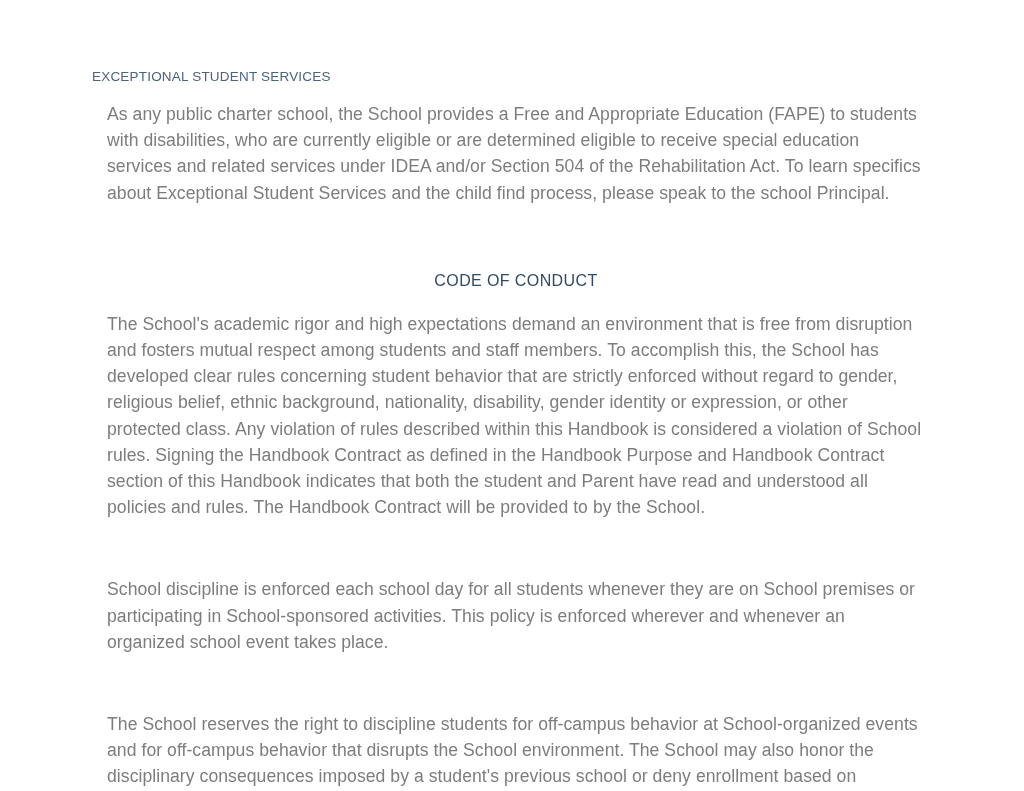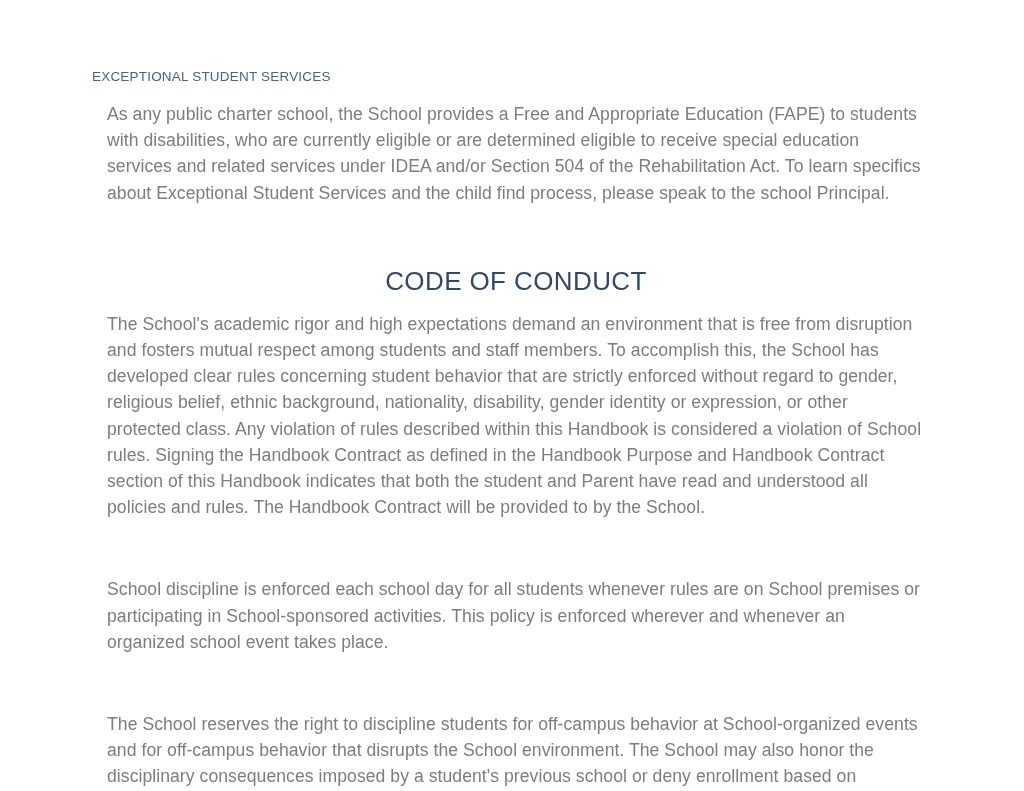--- a/index.html
+++ b/index.html
@@ -47,21 +47,21 @@
     letter-spacing: 0.05px;
     text-align: left;
   }
   .para-gap {
     height: 26px;
   }
   .big-gap {
     height: 45px;
   }
   .doc-heading {
-    font-size: 26px;
+    font-size: 16px;
     line-height: 30px;
     color: #2e4a68;
     text-align: center;
     font-weight: 400;
     letter-spacing: 0.4px;
     margin: 0 0 4px 0;
   }
   .block {
     margin: 0;
   }
@@ -79,21 +79,21 @@
 
     <div class="big-gap"></div>
 
     <div class="block">
       <div class="doc-heading">CODE OF CONDUCT</div>
 
       <p class="body-text">The School's academic rigor and high expectations demand an environment that is free from disruption and fosters mutual respect among students and staff members. To accomplish this, the School has developed clear rules concerning student behavior that are strictly enforced without regard to gender, religious belief, ethnic background, nationality, disability, gender identity or expression, or other protected class. Any violation of rules described within this Handbook is considered a violation of School rules. Signing the Handbook Contract as defined in the Handbook Purpose and Handbook Contract section of this Handbook indicates that both the student and Parent have read and understood all policies and rules. The Handbook Contract will be provided to by the School.</p>
 
       <div class="para-gap"></div>
 
-      <p class="body-text">School discipline is enforced each school day for all students whenever rules are on School premises or participating in School-sponsored activities. This policy is enforced wherever and whenever an organized school event takes place.</p>
+      <p class="body-text">School discipline is enforced each school day for all students whenever they are on School premises or participating in School-sponsored activities. This policy is enforced wherever and whenever an organized school event takes place.</p>
 
       <div class="para-gap"></div>
 
       <p class="body-text">The School reserves the right to discipline students for off-campus behavior at School-organized events and for off-campus behavior that disrupts the School environment. The School may also honor the disciplinary consequences imposed by a student's previous school or deny enrollment based on disciplinary status consistent with all applicable state and federal laws.</p>
     </div>
 
   </div>
 </div>
 
 </body></html>

